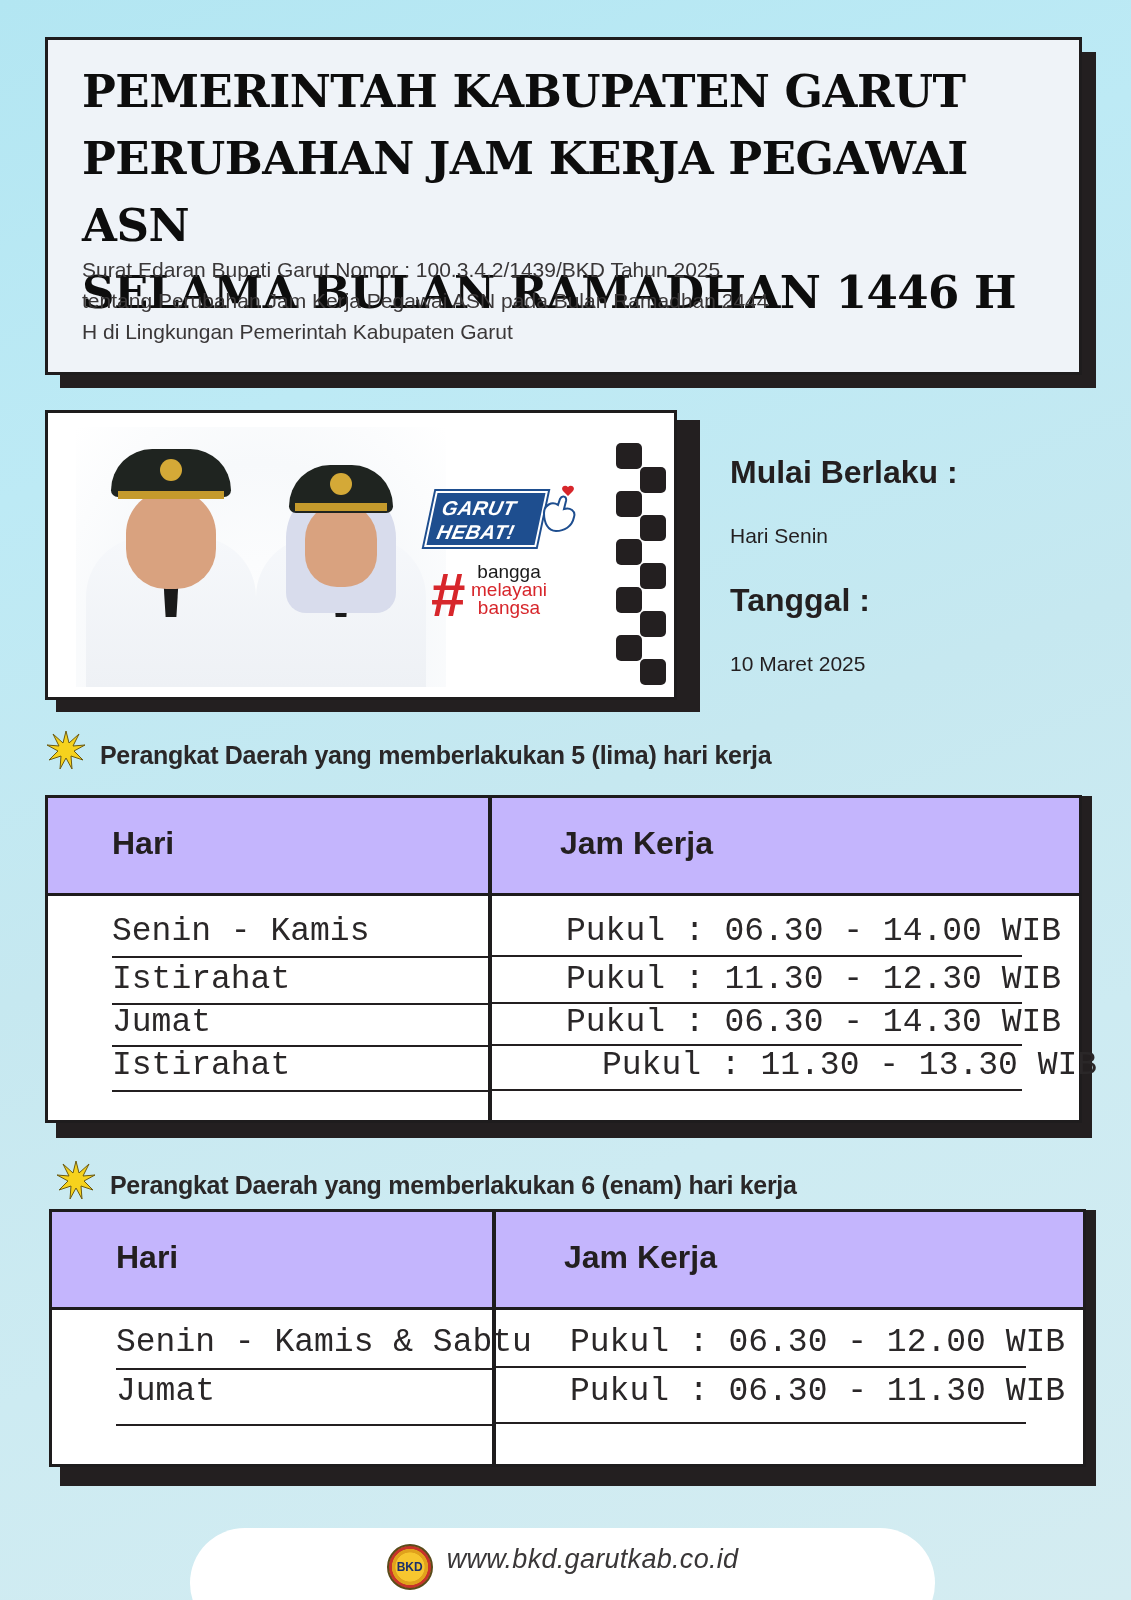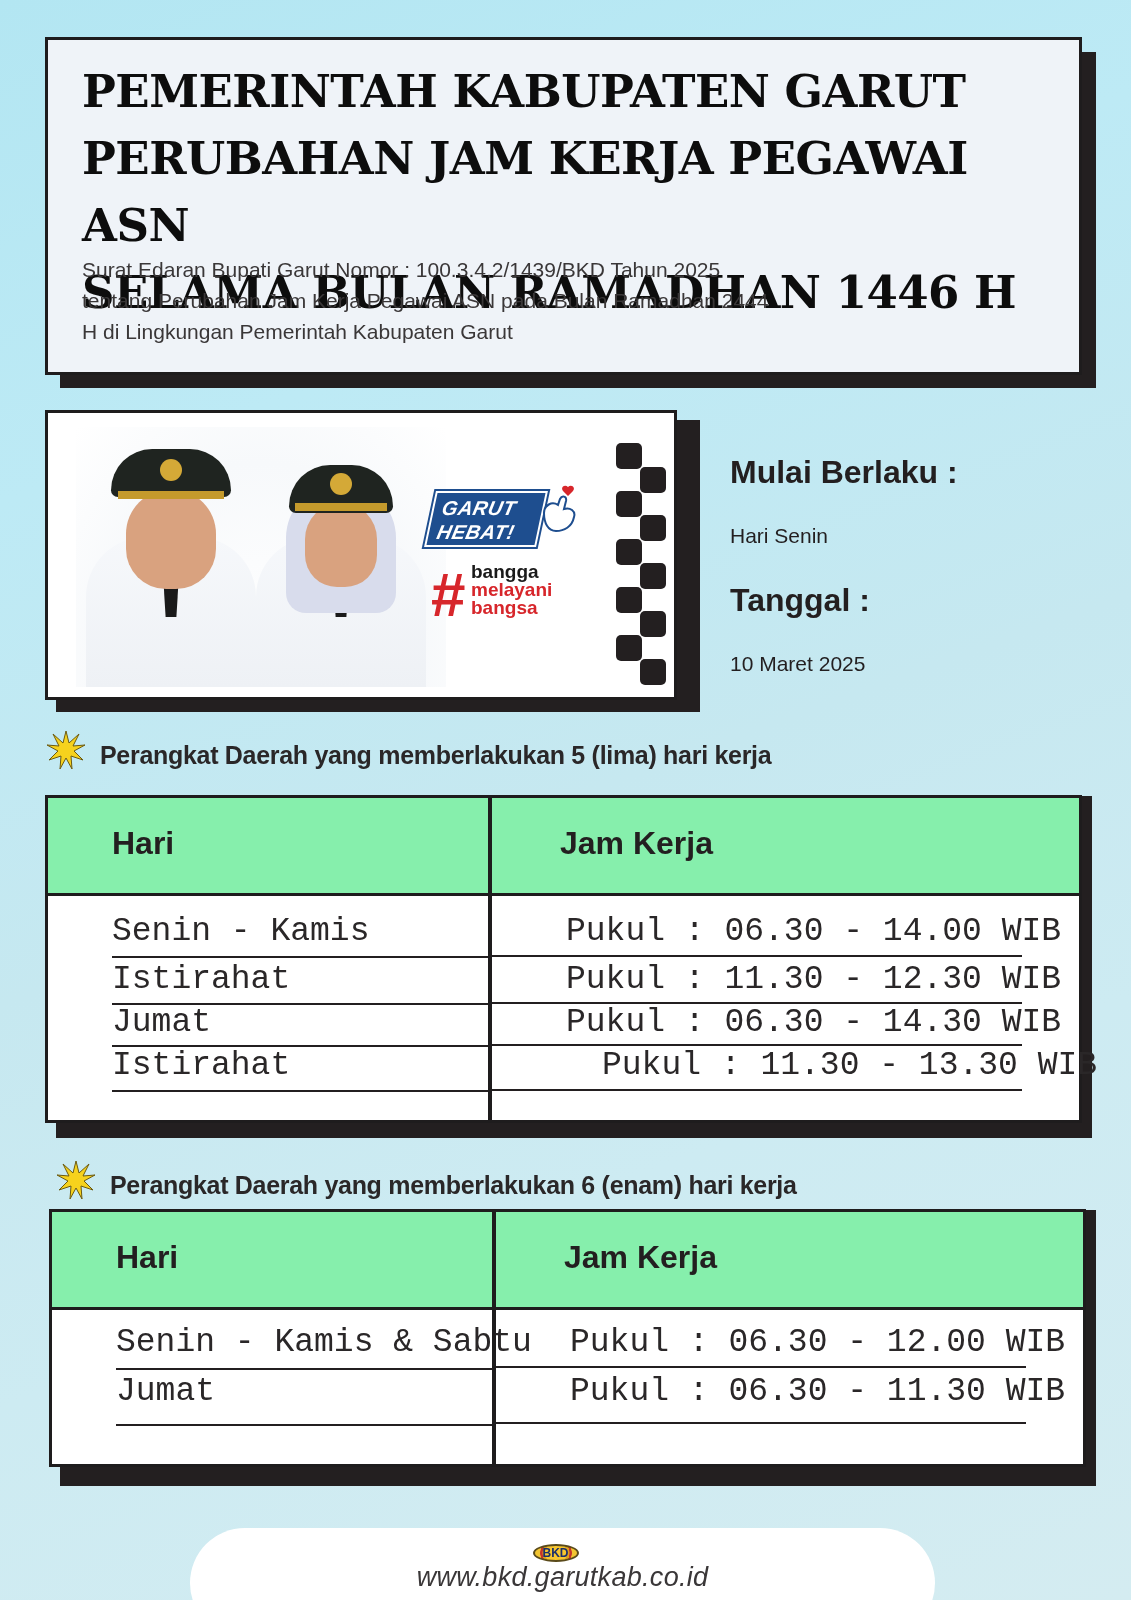--- a/index.html
+++ b/index.html
@@ -62,21 +62,21 @@
     position: absolute; left: 382px; top: 78px; width: 112px; height: 56px;
     background: #1e4e8f; transform: skewX(-12deg); border: 2px solid #ffffff;
     box-shadow: 0 0 0 2px #1e4e8f;
     color: #fff; font-weight: bold; font-style: italic; font-size: 20px; line-height: 24px;
     padding: 3px 8px; letter-spacing: 0.5px;
   }
   .garut-hebat span { display: block; }
   .hand-icon { position: absolute; left: 490px; top: 72px; width: 44px; height: 50px; }
   .hashtag-block { position: absolute; left: 383px; top: 150px; }
   .hashtag-mark { position: absolute; left: 0; top: 2px; font-size: 62px; font-weight: bold; color: #d7262b; line-height: 60px; }
-  .hashtag-text { position: absolute; left: 40px; top: 0; font-size: 19px; line-height: 18px; font-weight: bold; white-space: nowrap; }
+  .hashtag-text { position: absolute; left: 40px; top: 0; font-size: 19px; line-height: 18px; font-weight: normal; white-space: nowrap; text-align: center; }
   .hashtag-text .l1 { color: #1a1a1a; }
   .hashtag-text .l2, .hashtag-text .l3 { color: #d7262b; }
   .checker { position: absolute; left: 560px; top: 12px; width: 60px; height: 260px; }
   .checker div { position: absolute; width: 26px; height: 26px; background: #231f20; border-radius: 5px; }
 
   
   .info { position: absolute; left: 730px; top: 452px; width: 360px; }
   .info .lbl { font-weight: bold; font-size: 32px; color: #231f20; height: 64px; line-height: 40px; }
   .info .val { font-size: 21px; color: #231f20; height: 64px; line-height: 40px; }
 
@@ -87,35 +87,35 @@
   }
   .section-label svg { margin-right: 14px; }
 
   
   .tbl-shadow { position: absolute; background: #231f20; }
   .tbl {
     position: absolute; background: #ffffff; border: 3px solid #1e1c1d;
   }
   .tbl .head {
     position: absolute; left: 0; top: 0; right: 0; height: 98px;
-    background: #86efac; border-bottom: 3px solid #1e1c1d;
+    background: #c4b5fd; border-bottom: 3px solid #1e1c1d;
   }
   .tbl .vdiv { position: absolute; top: 0; bottom: 0; width: 4px; background: #1e1c1d; }
   .tbl .th { position: absolute; top: 27px; font-weight: bold; font-size: 32px; color: #231f20; }
   .tbl .row { position: absolute; left: 0; right: 0; }
   .tbl .cell { position: absolute; font-size: 33px; color: #2a2728; white-space: nowrap; font-family: Liberation Mono, monospace; }
   .tbl .line { position: absolute; height: 2px; background: #231f20; }
 
   
   .footer {
     position: absolute; left: 190px; top: 1528px; width: 745px; height: 110px;
     background: #ffffff; border-radius: 55px;
     display: flex; justify-content: center; padding-top: 16px;
   }
-  .footer-inner { display: flex; align-items: center; height: 46px; flex-direction: column; }
+  .footer-inner { display: flex; align-items: flex-start; height: 46px; }
   .bkd-logo {
     width: 46px; height: 46px; border-radius: 50%;
     background: radial-gradient(circle, #f7c62f 0 48%, #e0a21c 50% 60%, #c8342a 62% 70%, #f2c531 72% 100%);
     border: 2px solid #5a4a1a;
     display: flex; align-items: center; justify-content: center;
     font-weight: bold; font-size: 12px; color: #1b2f6b; margin-right: 14px;
   }
   .url { font-style: italic; font-size: 27px; color: #3a3738; letter-spacing: 0.3px; }
 </style>
 </head>

